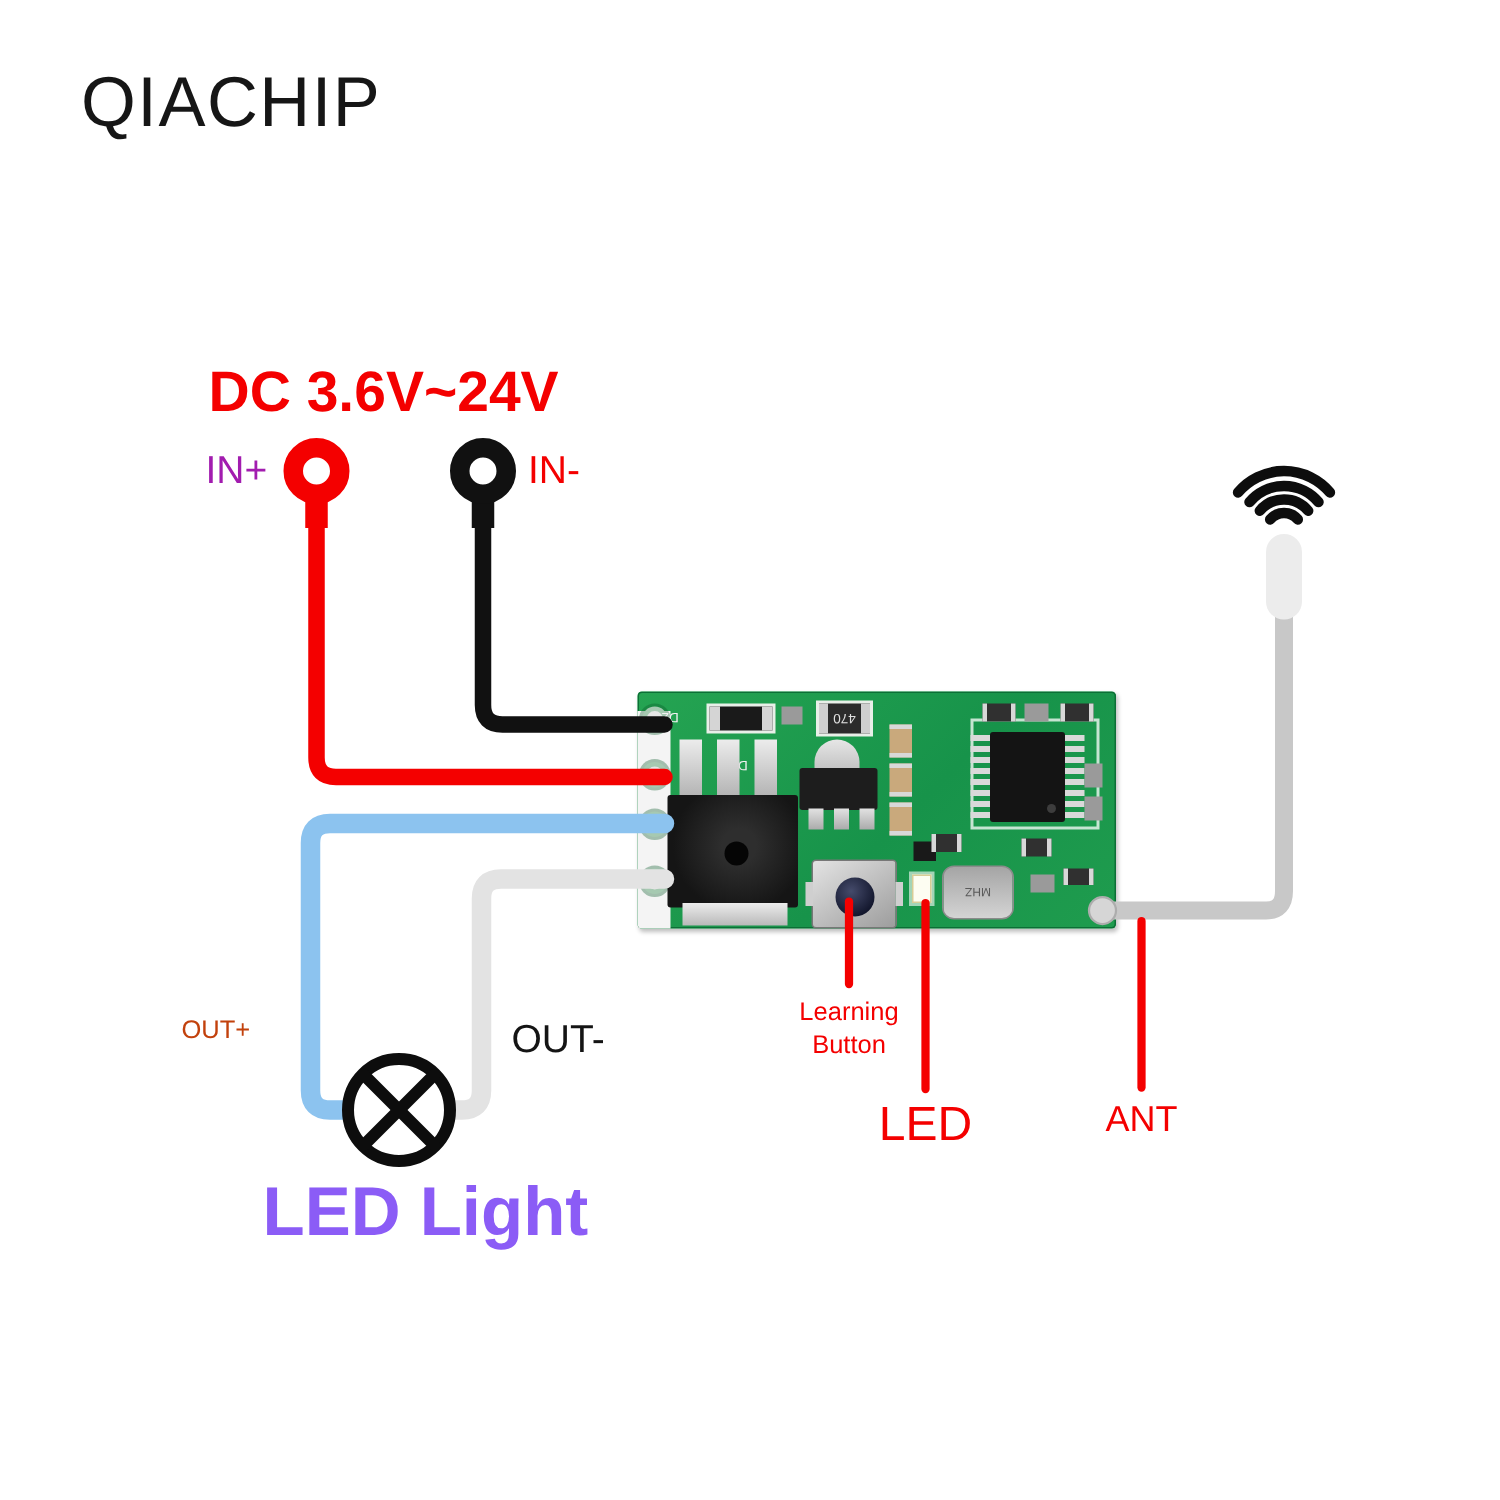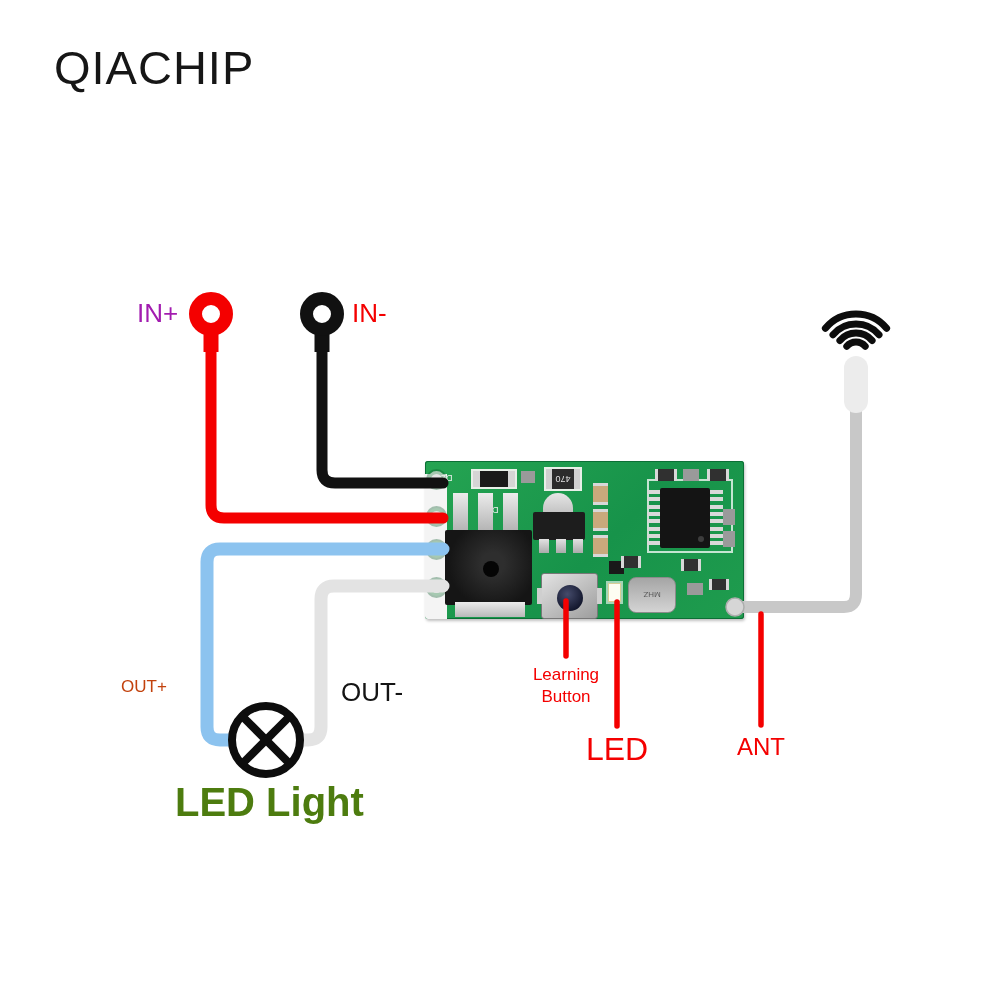--- a/index.html
+++ b/index.html
@@ -8,21 +8,21 @@
   .stage *{box-sizing:border-box;}
 
   
   .lbl{position:absolute;white-space:nowrap;z-index:3;}
   .brand{left:54px;top:40px;font-size:47px;color:#161616;letter-spacing:1px;}
   .power{left:139px;top:241px;font-size:38px;font-weight:bold;color:#f40000;}
   .in-plus{left:137px;top:298px;font-size:26px;color:#a21caf;}
   .in-minus{left:352px;top:298px;font-size:26px;color:#f40000;}
   .out-plus{left:121px;top:677px;font-size:17px;color:#c2410c;}
   .out-minus{left:341px;top:677px;font-size:26px;color:#141414;}
-  .led-light{left:175px;top:780px;font-size:40px;font-weight:bold;color:#4d7c0f;}
+  .led-light{left:175px;top:780px;font-size:46px;font-weight:bold;color:#8b5cf6;}
   .callout{position:absolute;z-index:3;color:#f40000;text-align:center;}
   .co-learning{left:496px;top:664px;width:140px;font-size:17px;line-height:22px;}
   .co-led{left:577px;top:731px;width:80px;font-size:32px;}
   .co-ant{left:721px;top:733px;width:80px;font-size:24px;}
 
   
   .pcb{position:absolute;left:425px;top:461px;width:319px;height:158px;z-index:1;
        background:linear-gradient(135deg,#25a452,#17934a 55%,#1f9c4e);
        border-radius:3px;box-shadow:inset 0 0 0 1px #0c6f36,1px 2px 3px rgba(0,0,0,.25);}
   .pcb>div{position:absolute;}
@@ -82,20 +82,21 @@
   
   .overlay{position:absolute;left:0;top:0;z-index:2;pointer-events:none;}
 </style>
 </head>
 <body>
 
 <div class="stage">
 
   <div class="lbl brand">QIACHIP</div>
 
+  <div class="lbl power">DC 3.6V~24V</div>
   <div class="lbl in-plus">IN+</div>
   <div class="lbl in-minus">IN-</div>
   <div class="lbl out-plus">OUT+</div>
   <div class="lbl out-minus">OUT-</div>
   <div class="lbl led-light">LED Light</div>
 
   <div class="callout co-learning">
     <div>Learning</div>
     <div>Button</div>
   </div>

